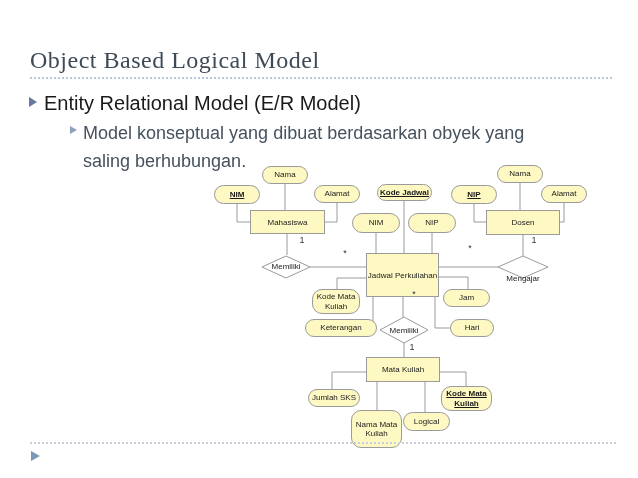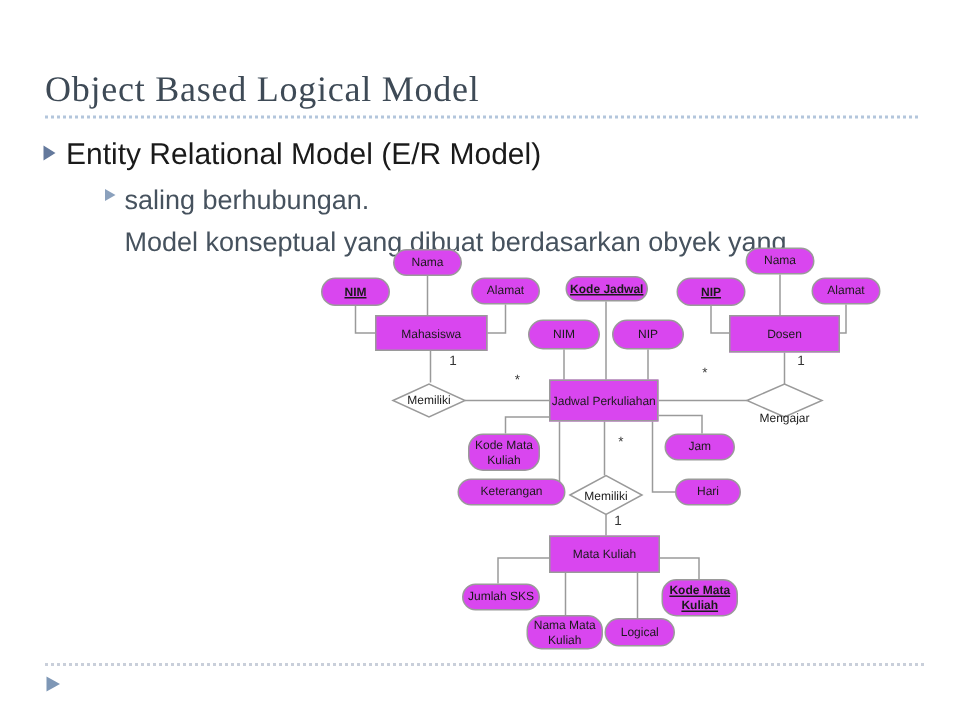--- a/index.html
+++ b/index.html
@@ -24,21 +24,21 @@
   .b2-text{font-size:18px;color:#46525e;}
   .b2-line{display:block;line-height:28px;white-space:nowrap;}
 
   .corner-tri{position:absolute;left:31px;top:451px;width:0;height:0;
               border-top:5.5px solid transparent;border-bottom:5.5px solid transparent;
               border-left:9px solid #7e97b6;}
 
   .diagram{position:absolute;inset:0;}
   .diagram svg{position:absolute;left:0;top:0;}
   .ent,.attr,.rel-label,.card{position:absolute;display:flex;align-items:center;
-       justify-content:center;text-align:center;color:#1a1a1a;background:#d946ef;
+       justify-content:center;text-align:center;color:#1a1a1a;background:#fef9c3;
        box-sizing:border-box;}
   .ent{border:1px solid #9a9a9a;font-size:8px;white-space:nowrap;}
   .attr{border:1px solid #9a9a9a;border-radius:10px;font-size:8px;line-height:1.15;padding:0 2px;}
   .attr.key{font-weight:bold;text-decoration:underline;}
   .rel-label{background:transparent;font-size:8px;white-space:nowrap;}
   .card{background:transparent;font-size:9px;color:#333333;}
 </style>
 </head>
 <body>
 
@@ -48,22 +48,22 @@
   <div class="rule top-rule"></div>
 
   <div class="b1">
     <span class="tri tri-1"></span>
     <span class="b1-text">Entity Relational Model (E/R Model)</span>
   </div>
 
   <div class="b2">
     <span class="tri tri-2"></span>
     <span class="b2-text">
+      <span class="b2-line">Model konseptual yang dibuat berdasarkan obyek yang</span>
       <span class="b2-line">saling berhubungan.</span>
-      <span class="b2-line">Model konseptual yang dibuat berdasarkan obyek yang</span>
     </span>
   </div>
 
   <div class="diagram">
     <svg width="638" height="478" viewBox="0 0 638 478">
       <g stroke="#9a9a9a" stroke-width="1" fill="none">
 
         <polyline points="285,184 285,210"></polyline>
         <polyline points="237,204 237,222 250,222"></polyline>
         <polyline points="337,203 337,222 325,222"></polyline>
@@ -93,21 +93,21 @@
         <polyline points="425,382 425,412"></polyline>
       </g>
       <g stroke="#9a9a9a" stroke-width="1" fill="#ffffff">
         <polygon points="262,267 286,256 310,267 286,278"></polygon>
         <polygon points="498,267 523,256 548,267 523,278"></polygon>
         <polygon points="380,330 404,317 428,330 404,343"></polygon>
       </g>
     </svg>
 
     <div class="ent" style="left:250px;top:210px;width:75px;height:24px">Mahasiswa</div>
-    <div class="ent" style="left:366px;top:253px;width:73px;height:28px">Jadwal Perkuliahan</div>
+    <div class="ent" style="left:366px;top:253px;width:73px;height:44px">Jadwal Perkuliahan</div>
     <div class="ent" style="left:486px;top:210px;width:74px;height:25px">Dosen</div>
     <div class="ent" style="left:366px;top:357px;width:74px;height:25px">Mata Kuliah</div>
 
     <div class="rel-label" style="left:262px;top:260px;width:48px;height:13px">Memiliki</div>
     <div class="rel-label" style="left:498px;top:272px;width:50px;height:13px">Mengajar</div>
     <div class="rel-label" style="left:380px;top:324px;width:48px;height:13px">Memiliki</div>
 
     <div class="attr key" style="left:214px;top:185px;width:46px;height:19px">NIM</div>
     <div class="attr" style="left:262px;top:166px;width:46px;height:18px">Nama</div>
     <div class="attr" style="left:314px;top:185px;width:46px;height:18px">Alamat</div>
@@ -118,21 +118,21 @@
     <div class="attr" style="left:312px;top:289px;width:48px;height:25px">Kode Mata Kuliah</div>
     <div class="attr" style="left:443px;top:289px;width:47px;height:18px">Jam</div>
     <div class="attr" style="left:305px;top:319px;width:72px;height:18px">Keterangan</div>
     <div class="attr" style="left:450px;top:319px;width:44px;height:18px">Hari</div>
 
     <div class="attr key" style="left:451px;top:185px;width:46px;height:19px">NIP</div>
     <div class="attr" style="left:497px;top:165px;width:46px;height:18px">Nama</div>
     <div class="attr" style="left:541px;top:185px;width:46px;height:18px">Alamat</div>
 
     <div class="attr" style="left:308px;top:389px;width:52px;height:18px">Jumlah SKS</div>
-    <div class="attr" style="left:351px;top:410px;width:51px;height:23px">Nama Mata Kuliah</div>
+    <div class="attr" style="left:351px;top:410px;width:51px;height:38px">Nama Mata Kuliah</div>
     <div class="attr" style="left:403px;top:412px;width:47px;height:19px">Logical</div>
     <div class="attr key" style="left:441px;top:386px;width:51px;height:25px">Kode Mata Kuliah</div>
 
     <div class="card" style="left:297px;top:234px;width:10px;height:12px">1</div>
     <div class="card" style="left:340px;top:247px;width:10px;height:12px">*</div>
     <div class="card" style="left:529px;top:234px;width:10px;height:12px">1</div>
     <div class="card" style="left:465px;top:242px;width:10px;height:12px">*</div>
     <div class="card" style="left:409px;top:288px;width:10px;height:12px">*</div>
     <div class="card" style="left:407px;top:341px;width:10px;height:12px">1</div>
   </div>

